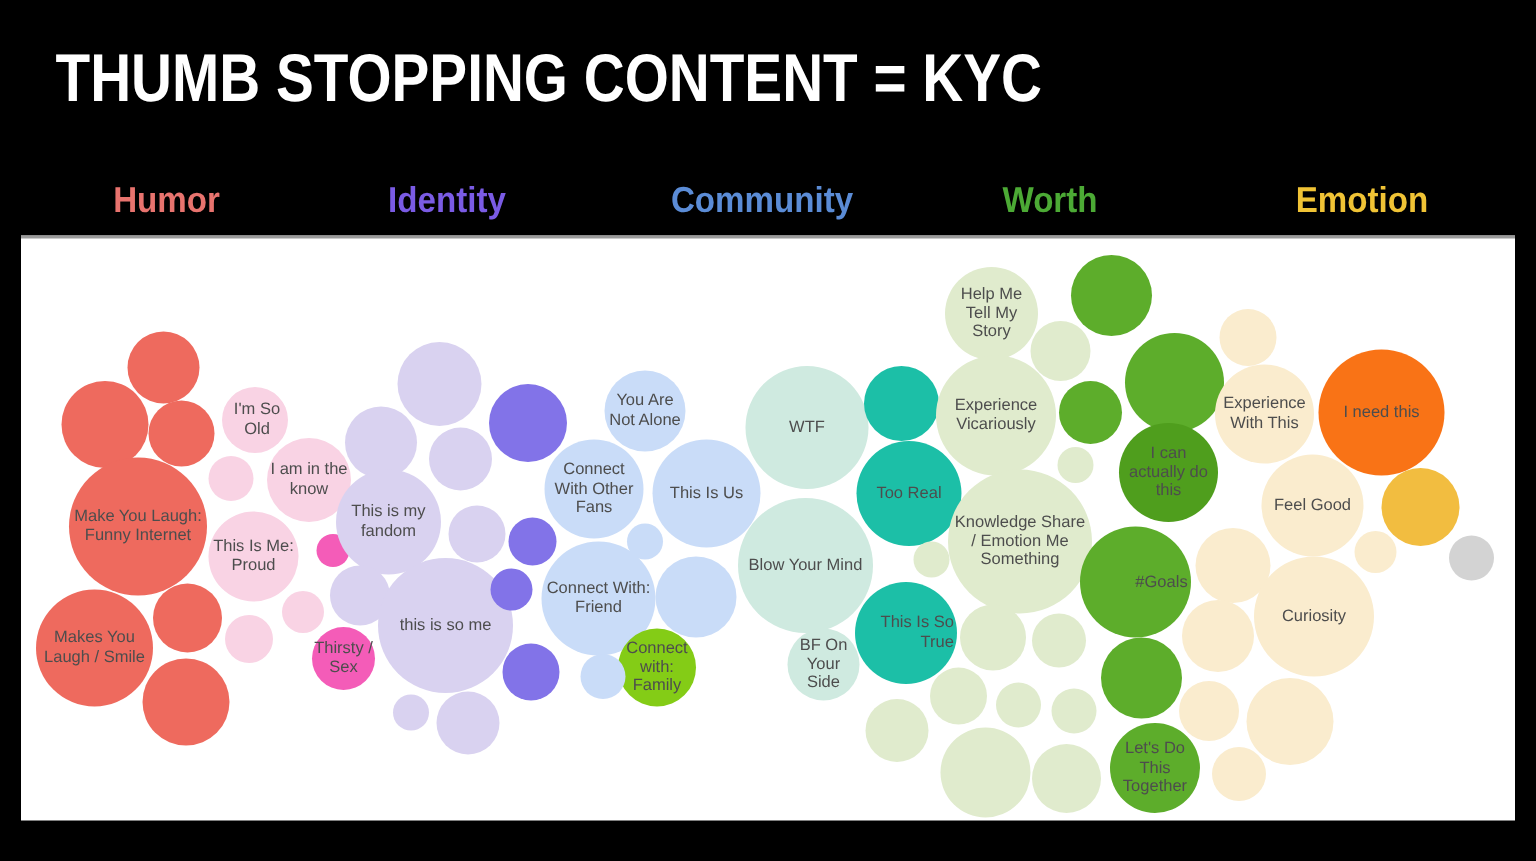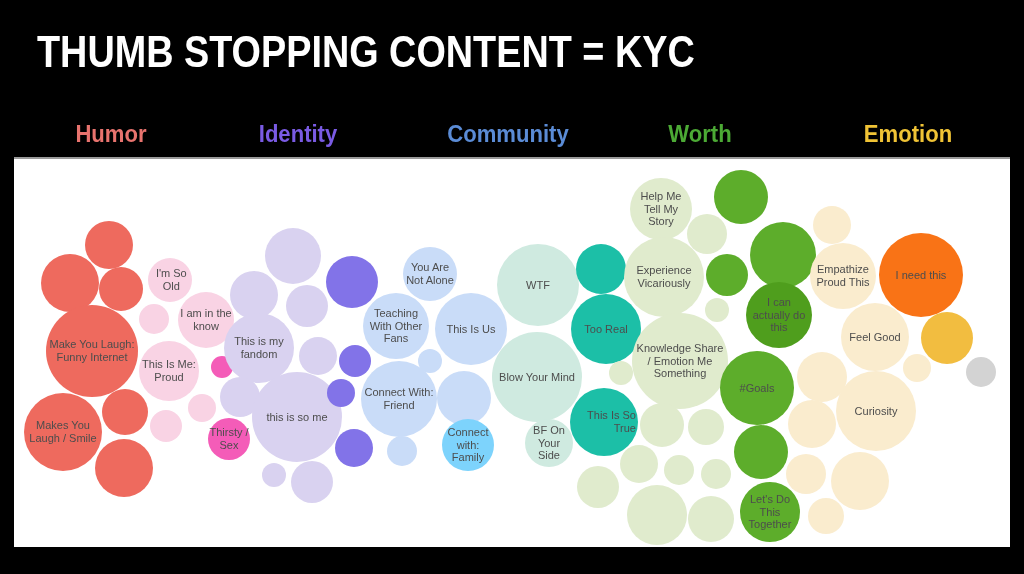--- a/index.html
+++ b/index.html
@@ -86,31 +86,31 @@
     <div class="bubble" style="left: 248px; top: 304px; height: 24px; width: 24px; background: rgb(217, 210, 240);"></div>
     <div class="bubble" style="left: 277px; top: 302px; height: 42px; width: 42px; background: rgb(217, 210, 240);"></div>
     <div class="bubble" style="left: 312px; top: 97px; height: 52px; width: 52px; background: rgb(130, 115, 232);"></div>
     <div class="bubble" style="left: 325px; top: 186px; height: 32px; width: 32px; background: rgb(130, 115, 232);"></div>
     <div class="bubble" style="left: 313px; top: 220px; height: 28px; width: 28px; background: rgb(130, 115, 232);"></div>
     <div class="bubble" style="left: 321px; top: 270px; height: 38px; width: 38px; background: rgb(130, 115, 232);"></div>
     <div class="bubble" style="left: 389px; top: 88px; height: 54px; width: 54px; background: rgb(201, 220, 248);">
       <span class="bubble-label" style="color: rgb(77, 77, 77);">You Are Not Alone</span>
     </div>
     <div class="bubble" style="left: 349px; top: 134px; height: 66px; width: 66px; background: rgb(201, 220, 248);">
-      <span class="bubble-label" style="color: rgb(77, 77, 77);">Teaching With Other Fans</span>
+      <span class="bubble-label" style="color: rgb(77, 77, 77);">Connect With Other Fans</span>
     </div>
     <div class="bubble" style="left: 421px; top: 134px; height: 72px; width: 72px; background: rgb(201, 220, 248);">
       <span class="bubble-label" style="color: rgb(77, 77, 77);">This Is Us</span>
     </div>
     <div class="bubble" style="left: 404px; top: 190px; height: 24px; width: 24px; background: rgb(201, 220, 248);"></div>
     <div class="bubble" style="left: 347px; top: 202px; height: 76px; width: 76px; background: rgb(201, 220, 248);">
       <span class="bubble-label" style="color: rgb(77, 77, 77);">Connect With: Friend</span>
     </div>
     <div class="bubble" style="left: 423px; top: 212px; height: 54px; width: 54px; background: rgb(201, 220, 248);"></div>
-    <div class="bubble" style="left: 428px; top: 260px; height: 52px; width: 52px; background: #7dd3fc;">
+    <div class="bubble" style="left: 398px; top: 260px; height: 52px; width: 52px; background: #84cc16;">
       <span class="bubble-label" style="color: rgb(77, 77, 77);">Connect with: Family</span>
     </div>
     <div class="bubble" style="left: 373px; top: 277px; height: 30px; width: 30px; background: rgb(201, 220, 248);"></div>
     <div class="bubble" style="left: 483px; top: 85px; height: 82px; width: 82px; background: rgb(207, 234, 224);">
       <span class="bubble-label" style="color: rgb(77, 77, 77);">WTF</span>
     </div>
     <div class="bubble" style="left: 478px; top: 173px; height: 90px; width: 90px; background: rgb(207, 234, 224);">
       <span class="bubble-label" style="color: rgb(77, 77, 77);">Blow Your Mind</span>
     </div>
     <div class="bubble" style="left: 511px; top: 260px; height: 48px; width: 48px; background: rgb(207, 234, 224);">
@@ -140,32 +140,32 @@
     <div class="bubble" style="left: 563px; top: 307px; height: 42px; width: 42px; background: rgb(224, 235, 205);"></div>
     <div class="bubble" style="left: 606px; top: 286px; height: 38px; width: 38px; background: rgb(224, 235, 205);"></div>
     <div class="bubble" style="left: 650px; top: 296px; height: 30px; width: 30px; background: rgb(224, 235, 205);"></div>
     <div class="bubble" style="left: 687px; top: 300px; height: 30px; width: 30px; background: rgb(224, 235, 205);"></div>
     <div class="bubble" style="left: 613px; top: 326px; height: 60px; width: 60px; background: rgb(224, 235, 205);"></div>
     <div class="bubble" style="left: 674px; top: 337px; height: 46px; width: 46px; background: rgb(224, 235, 205);"></div>
     <div class="bubble" style="left: 700px; top: 11px; height: 54px; width: 54px; background: rgb(93, 173, 43);"></div>
     <div class="bubble" style="left: 692px; top: 95px; height: 42px; width: 42px; background: rgb(93, 173, 43);"></div>
     <div class="bubble" style="left: 736px; top: 63px; height: 66px; width: 66px; background: rgb(93, 173, 43);"></div>
     <div class="bubble" style="left: 706px; top: 192px; height: 74px; width: 74px; background: rgb(93, 173, 43);">
-      <span class="bubble-label" style="color: rgb(77, 77, 77);">#Goals</span>
+      <span class="bubble-label" style="color: rgb(77, 77, 77); text-align: right;">#Goals</span>
     </div>
     <div class="bubble" style="left: 720px; top: 266px; height: 54px; width: 54px; background: rgb(93, 173, 43);"></div>
     <div class="bubble" style="left: 726px; top: 323px; height: 60px; width: 60px; background: rgb(93, 173, 43);">
       <span class="bubble-label" style="color: rgb(77, 77, 77);">Let's Do This Together</span>
     </div>
     <div class="bubble" style="left: 732px; top: 123px; height: 66px; width: 66px; background: rgb(79, 158, 29);">
       <span class="bubble-label" style="color: rgb(77, 77, 77);">I can actually do this</span>
     </div>
     <div class="bubble" style="left: 799px; top: 47px; height: 38px; width: 38px; background: rgb(250, 236, 206);"></div>
     <div class="bubble" style="left: 796px; top: 84px; height: 66px; width: 66px; background: rgb(250, 236, 206);">
-      <span class="bubble-label" style="color: rgb(77, 77, 77);">Empathize Proud This</span>
+      <span class="bubble-label" style="color: rgb(77, 77, 77);">Experience With This</span>
     </div>
     <div class="bubble" style="left: 827px; top: 144px; height: 68px; width: 68px; background: rgb(250, 236, 206);">
       <span class="bubble-label" style="color: rgb(77, 77, 77);">Feel Good</span>
     </div>
     <div class="bubble" style="left: 889px; top: 195px; height: 28px; width: 28px; background: rgb(250, 236, 206);"></div>
     <div class="bubble" style="left: 783px; top: 193px; height: 50px; width: 50px; background: rgb(250, 236, 206);"></div>
     <div class="bubble" style="left: 774px; top: 241px; height: 48px; width: 48px; background: rgb(250, 236, 206);"></div>
     <div class="bubble" style="left: 822px; top: 212px; height: 80px; width: 80px; background: rgb(250, 236, 206);">
       <span class="bubble-label" style="color: rgb(77, 77, 77);">Curiosity</span>
     </div>

